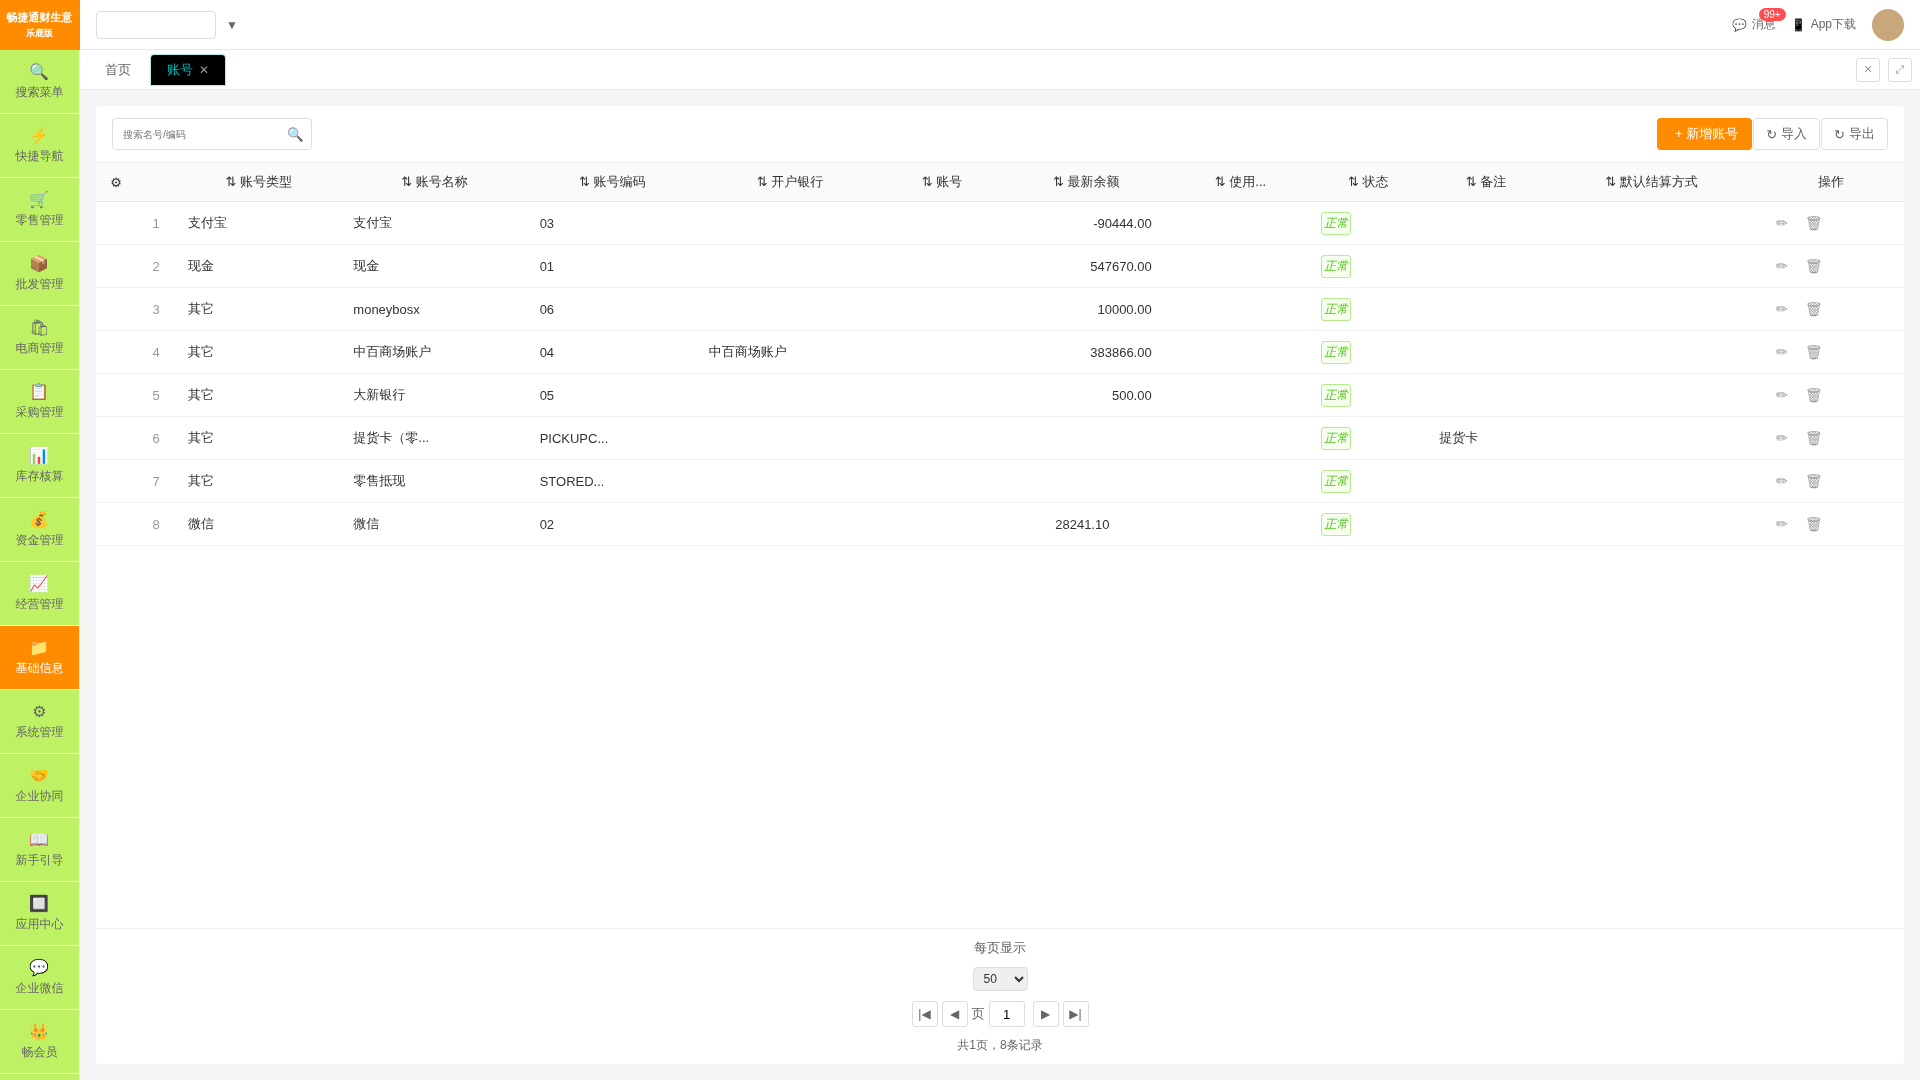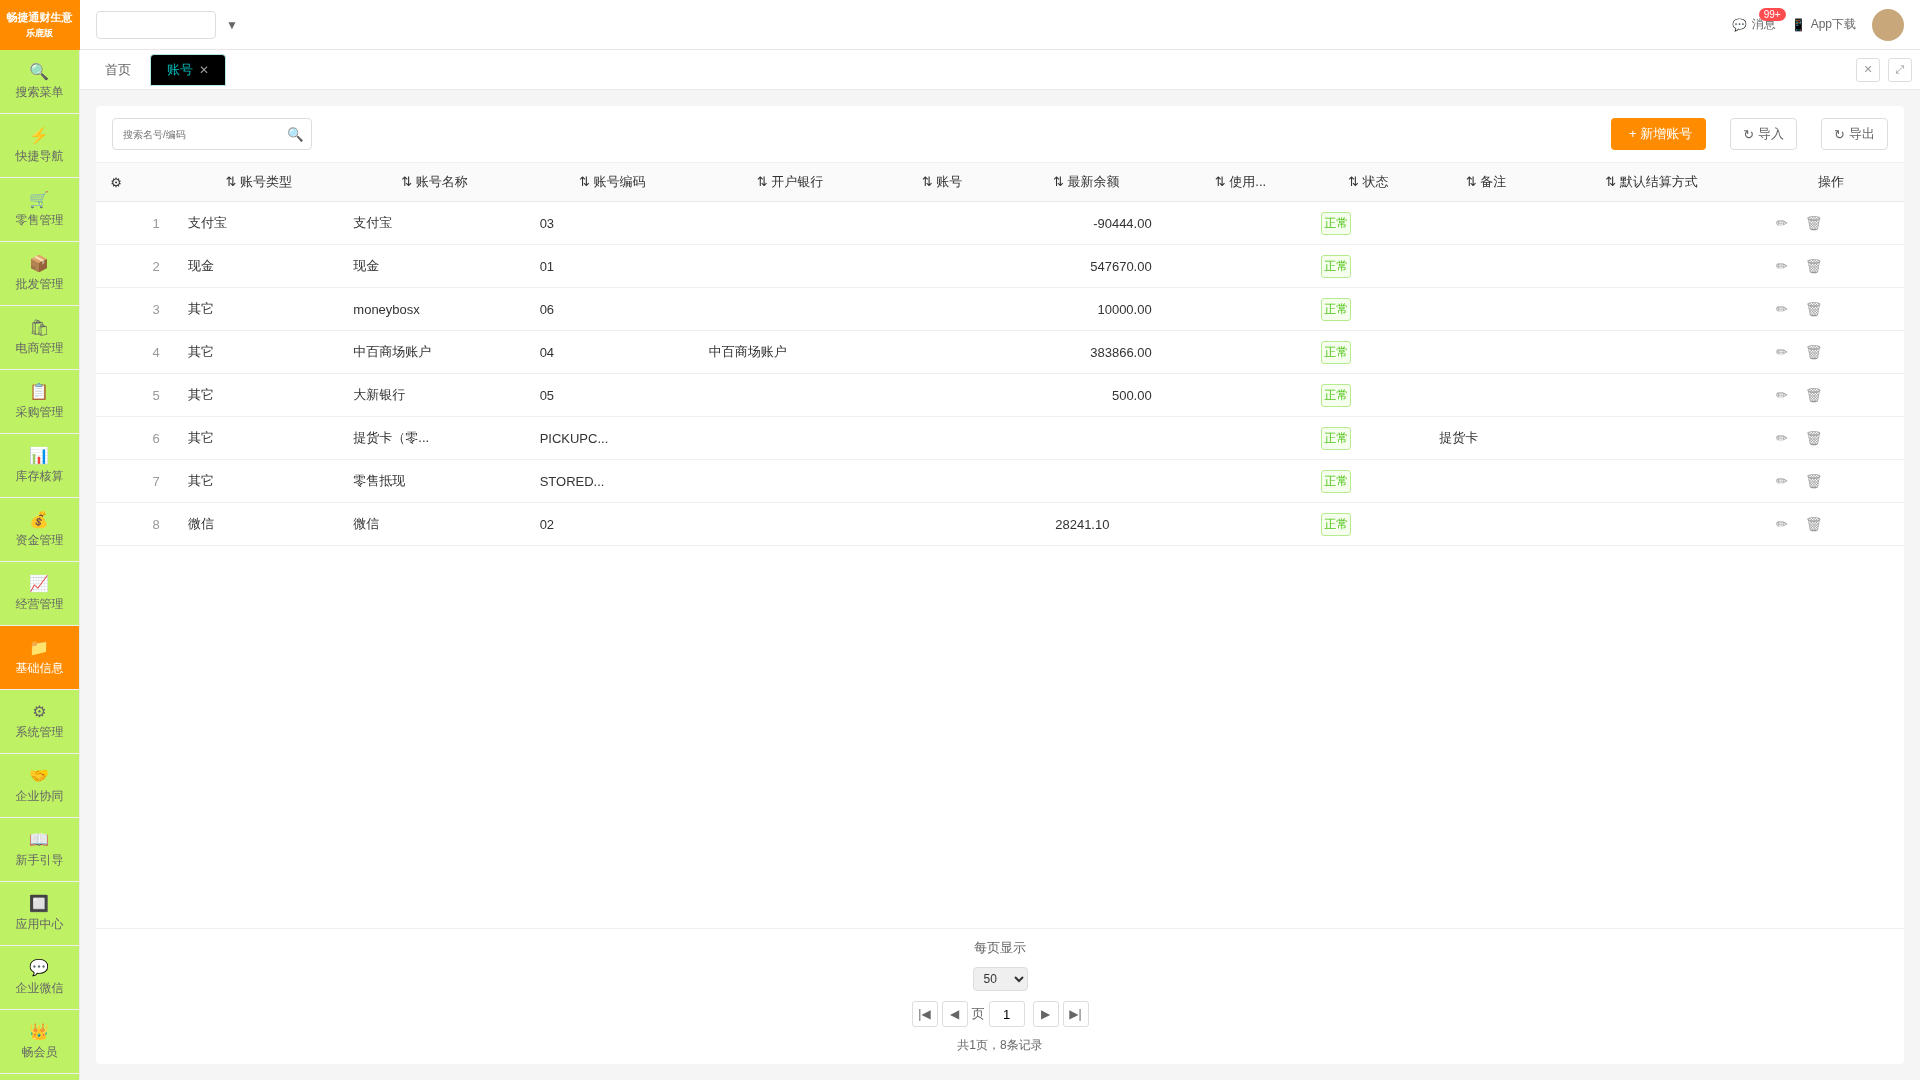--- a/index.html
+++ b/index.html
@@ -208,21 +208,21 @@
       width: 30px;
       height: 30px;
       background: none;
       border: none;
       cursor: pointer;
       display: flex;
       align-items: center;
       justify-content: center;
       color: #999;
     }
-    .toolbar-right { display: flex; gap: 24px; }
+    .toolbar-right { display: flex; gap: 1px; }
     .btn-add {
       background: #ff8c00;
       color: #fff;
       border: none;
       border-radius: 4px;
       padding: 6px 14px;
       cursor: pointer;
       font-size: 13px;
       display: flex;
       align-items: center;
@@ -266,20 +266,21 @@
     }
     .row-num { color: #999; text-align: center; width: 40px; }
     .status-badge {
       display: inline-block;
       padding: 2px 2px;
       border-radius: 3px;
       font-size: 12px;
       background: #f6ffed;
       color: #52c41a;
       border: 1px solid #b7eb8f;
+      font-style: italic;
     }
     .action-btns { display: flex; gap: 8px; }
     .action-btn {
       width: 24px;
       height: 24px;
       display: flex;
       align-items: center;
       justify-content: center;
       cursor: pointer;
       color: #999;

